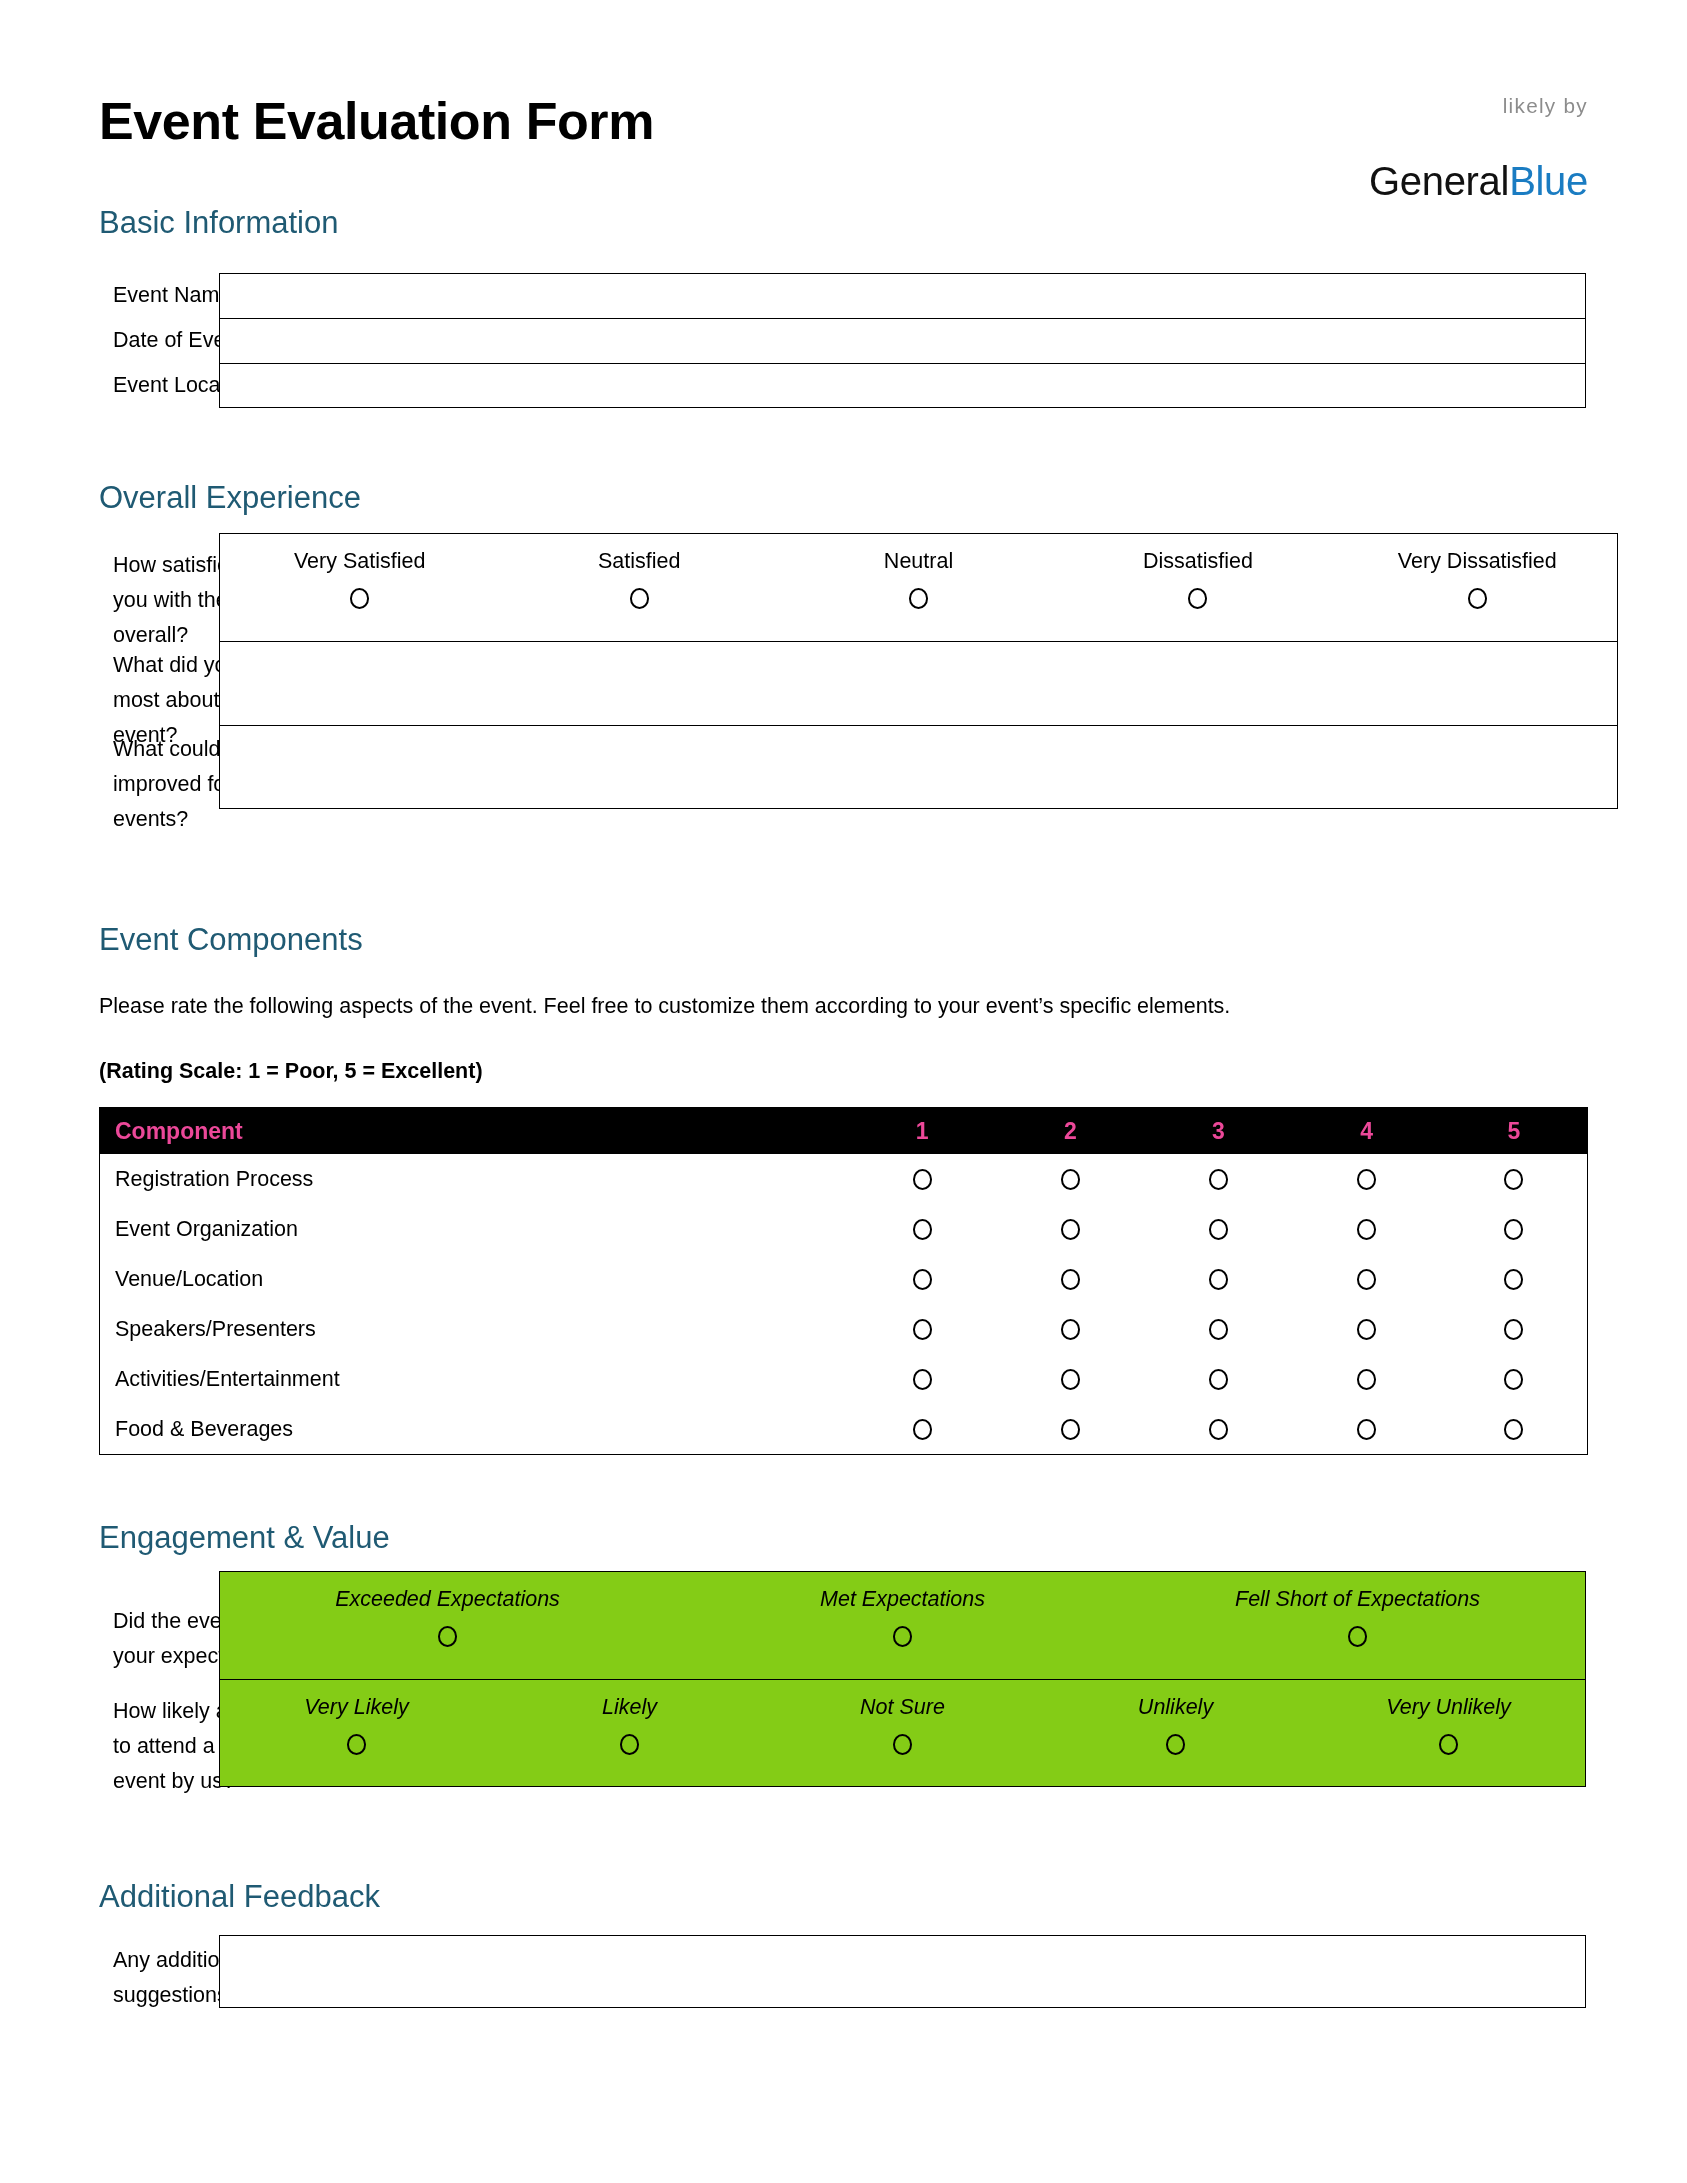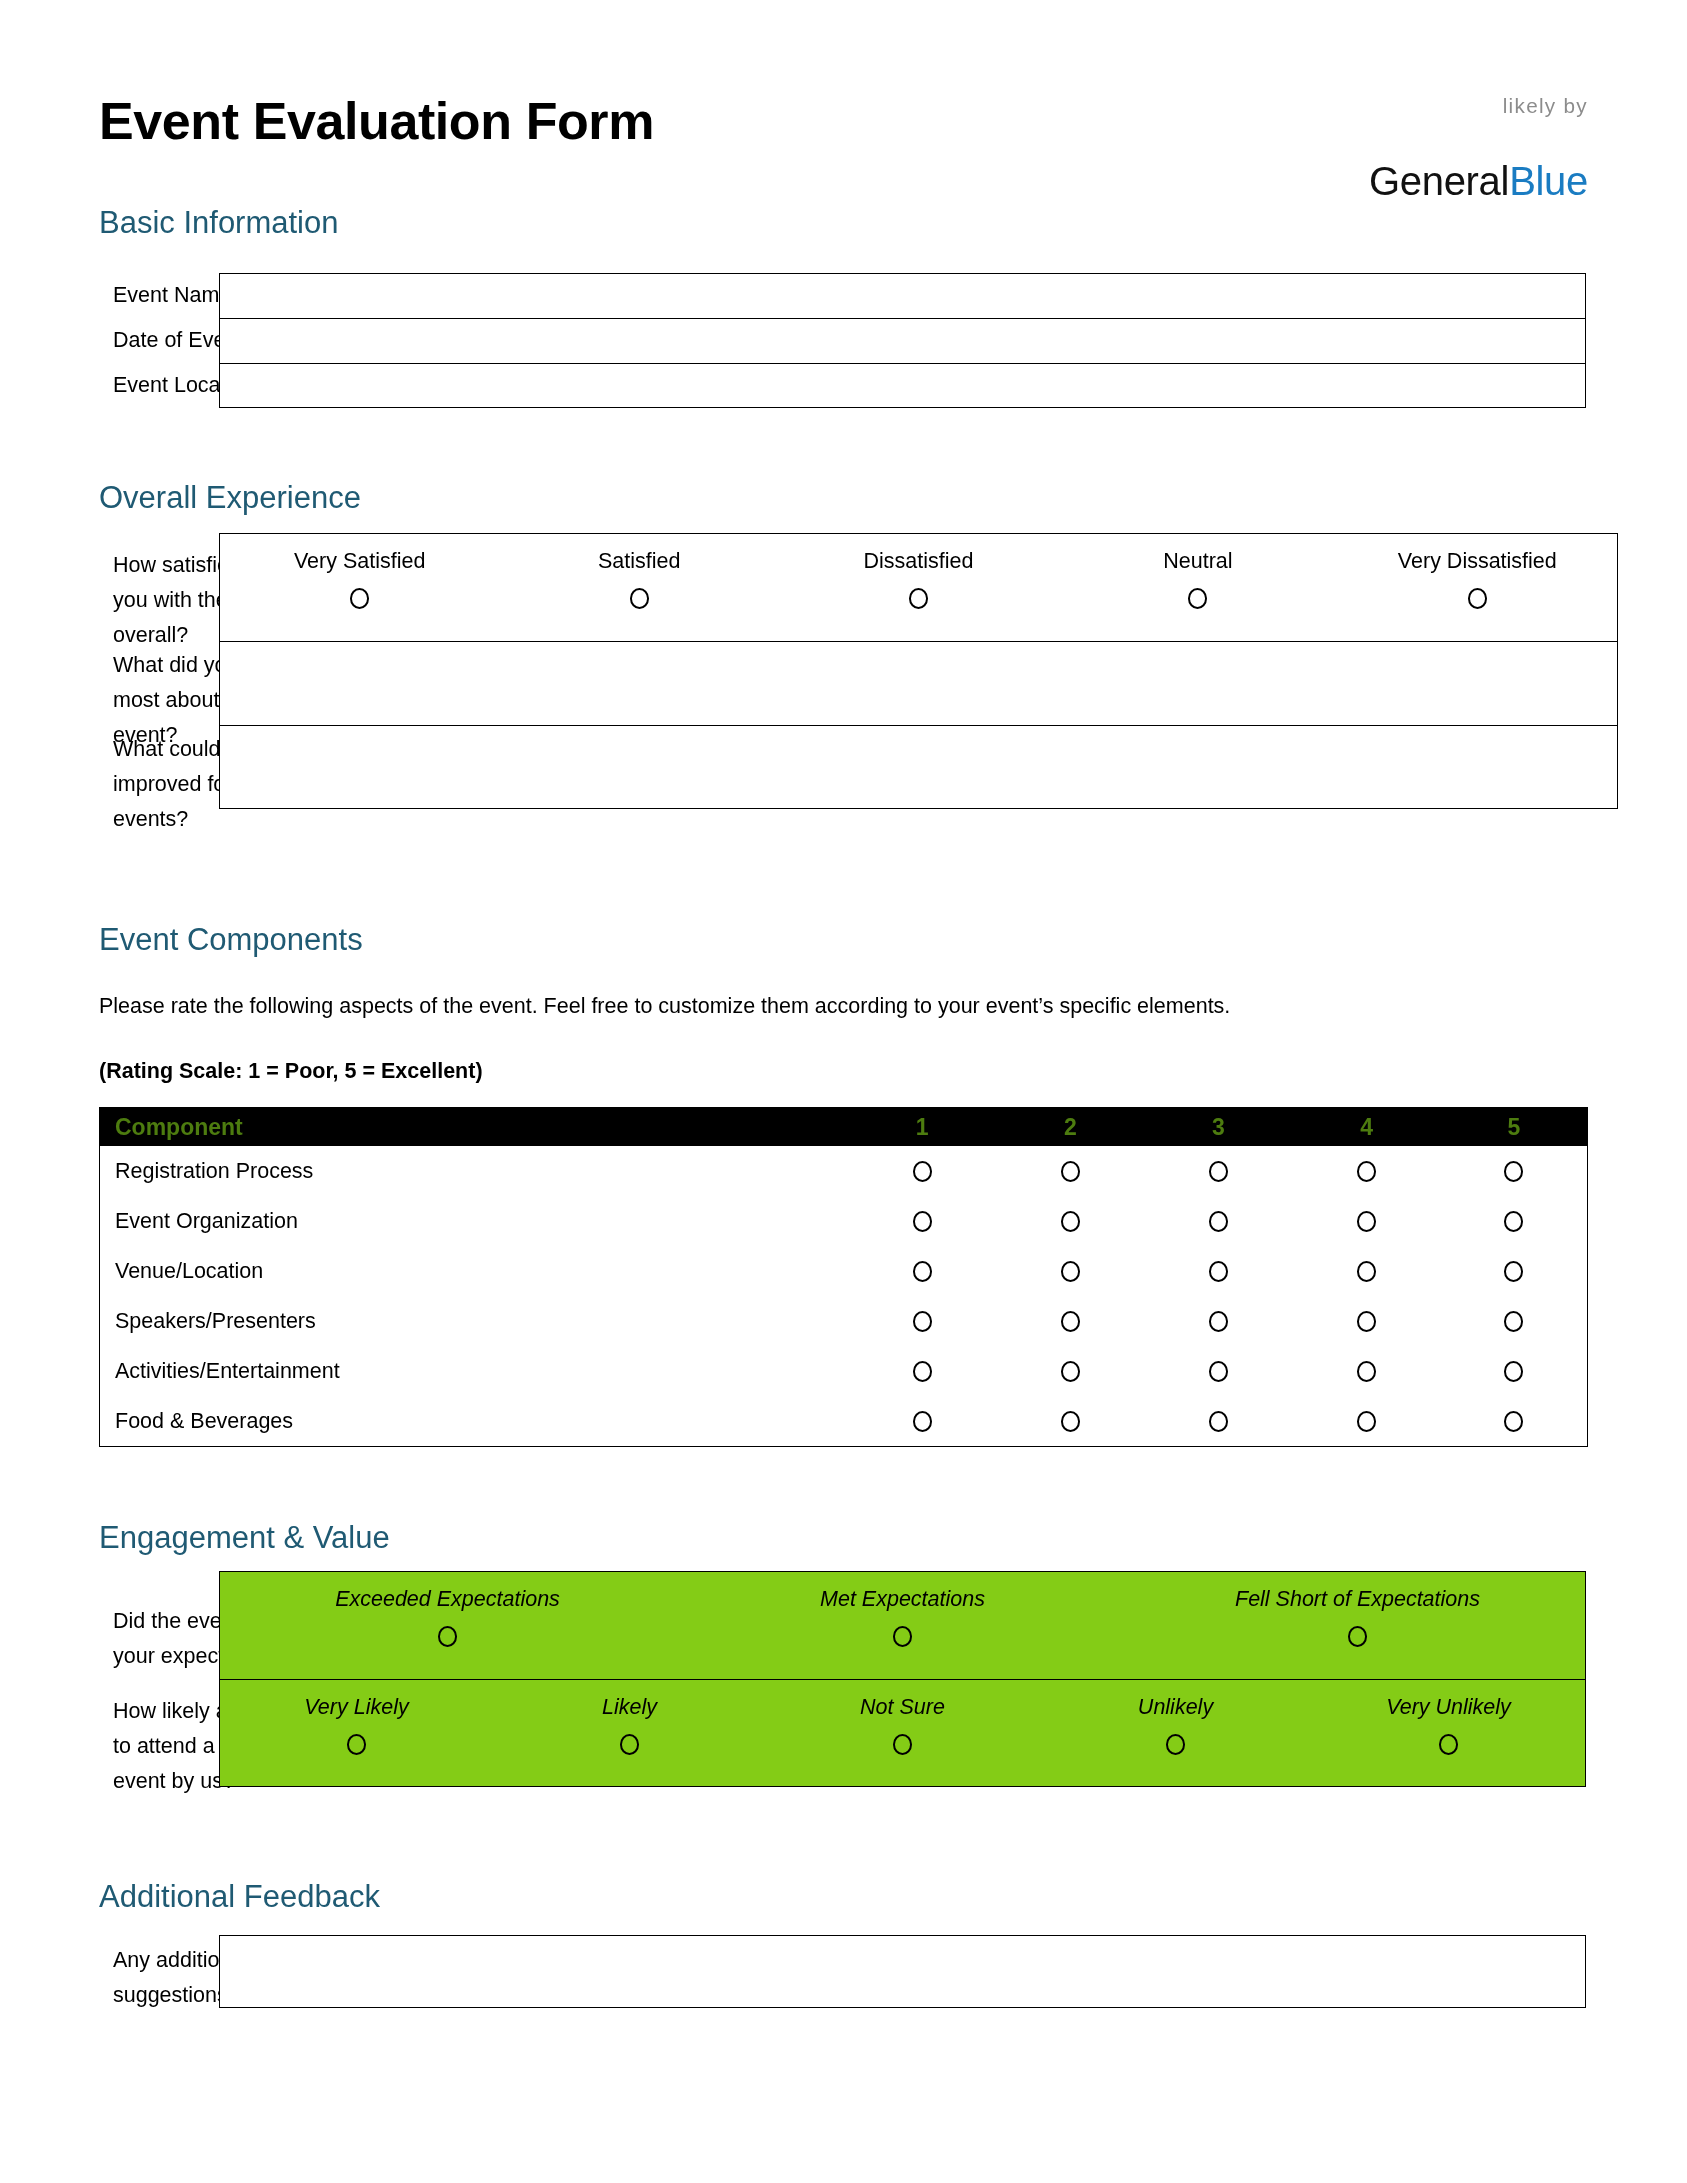--- a/index.html
+++ b/index.html
@@ -197,24 +197,24 @@
     border-collapse: collapse;
     background: #fff;
   }
   .comp-table table {
     width: 100%;
     border-collapse: collapse;
     table-layout: fixed;
   }
   .comp-table thead th {
     background: #000000;
-    color: #4d7c0f;
+    color: #ec4899;
     font-size: 23px;
     font-weight: bold;
-    height: 38px;
+    height: 46px;
     padding: 0;
     vertical-align: middle;
   }
   .comp-table thead th.comp-head {
     text-align: left;
     padding-left: 15px;
   }
   .comp-table thead th.num-head { text-align: center; }
   .comp-table tbody td {
     height: 50px;
@@ -331,26 +331,26 @@
             <span class="opt-text">Very Satisfied</span>
             <span class="radio"></span>
           </div>
 
           <div class="scale-cell">
             <span class="opt-text">Satisfied</span>
             <span class="radio"></span>
           </div>
 
           <div class="scale-cell">
+            <span class="opt-text">Neutral</span>
+            <span class="radio"></span>
+          </div>
+
+          <div class="scale-cell">
             <span class="opt-text">Dissatisfied</span>
-            <span class="radio"></span>
-          </div>
-
-          <div class="scale-cell">
-            <span class="opt-text">Neutral</span>
             <span class="radio"></span>
           </div>
 
           <div class="scale-cell">
             <span class="opt-text">Very Dissatisfied</span>
             <span class="radio"></span>
           </div>
 
         </div>
       </div>

